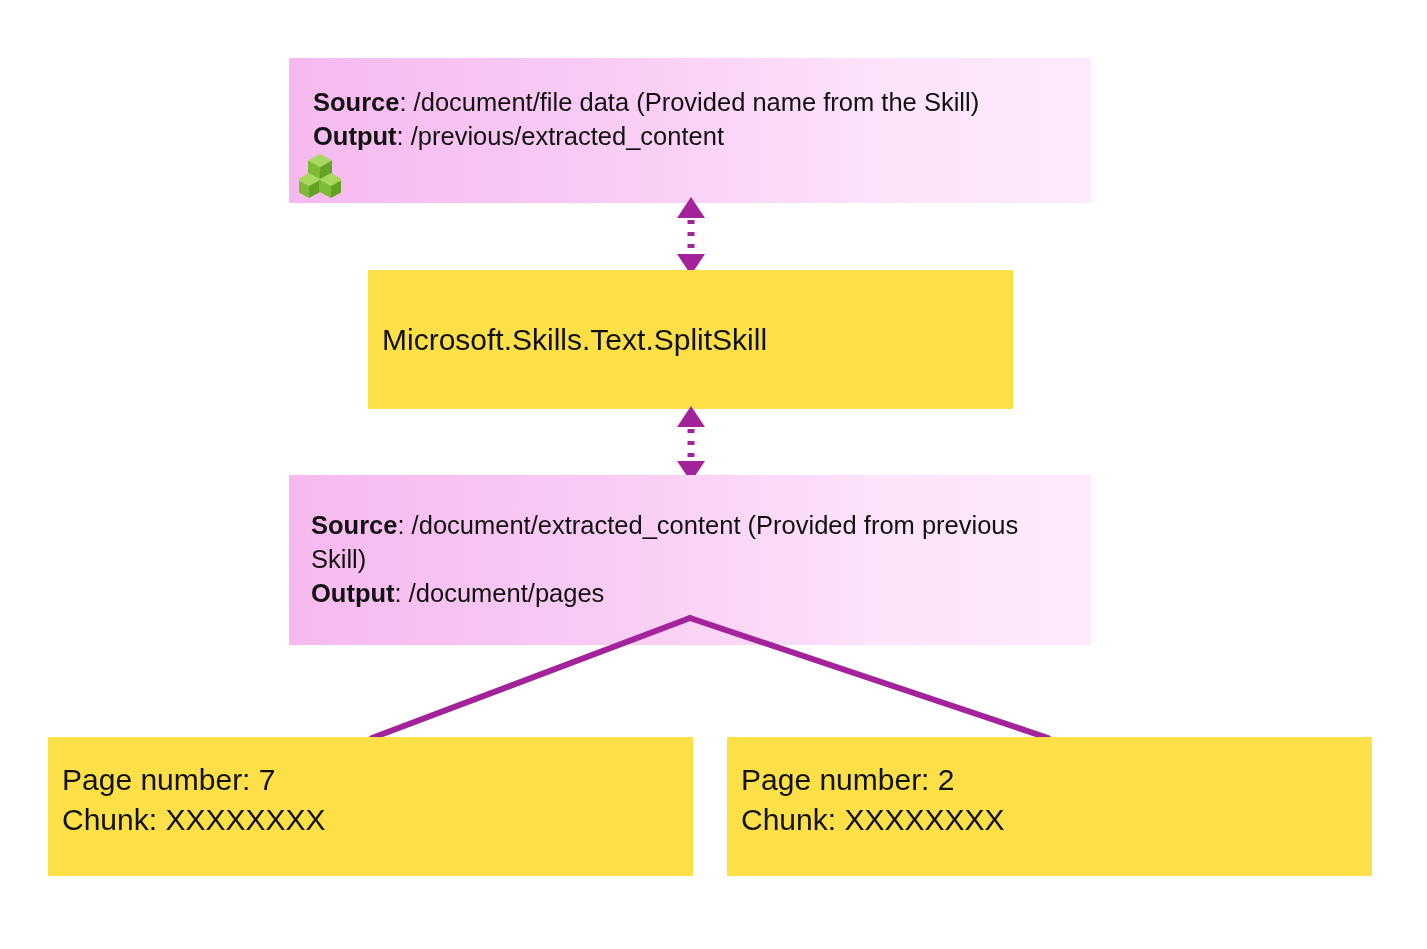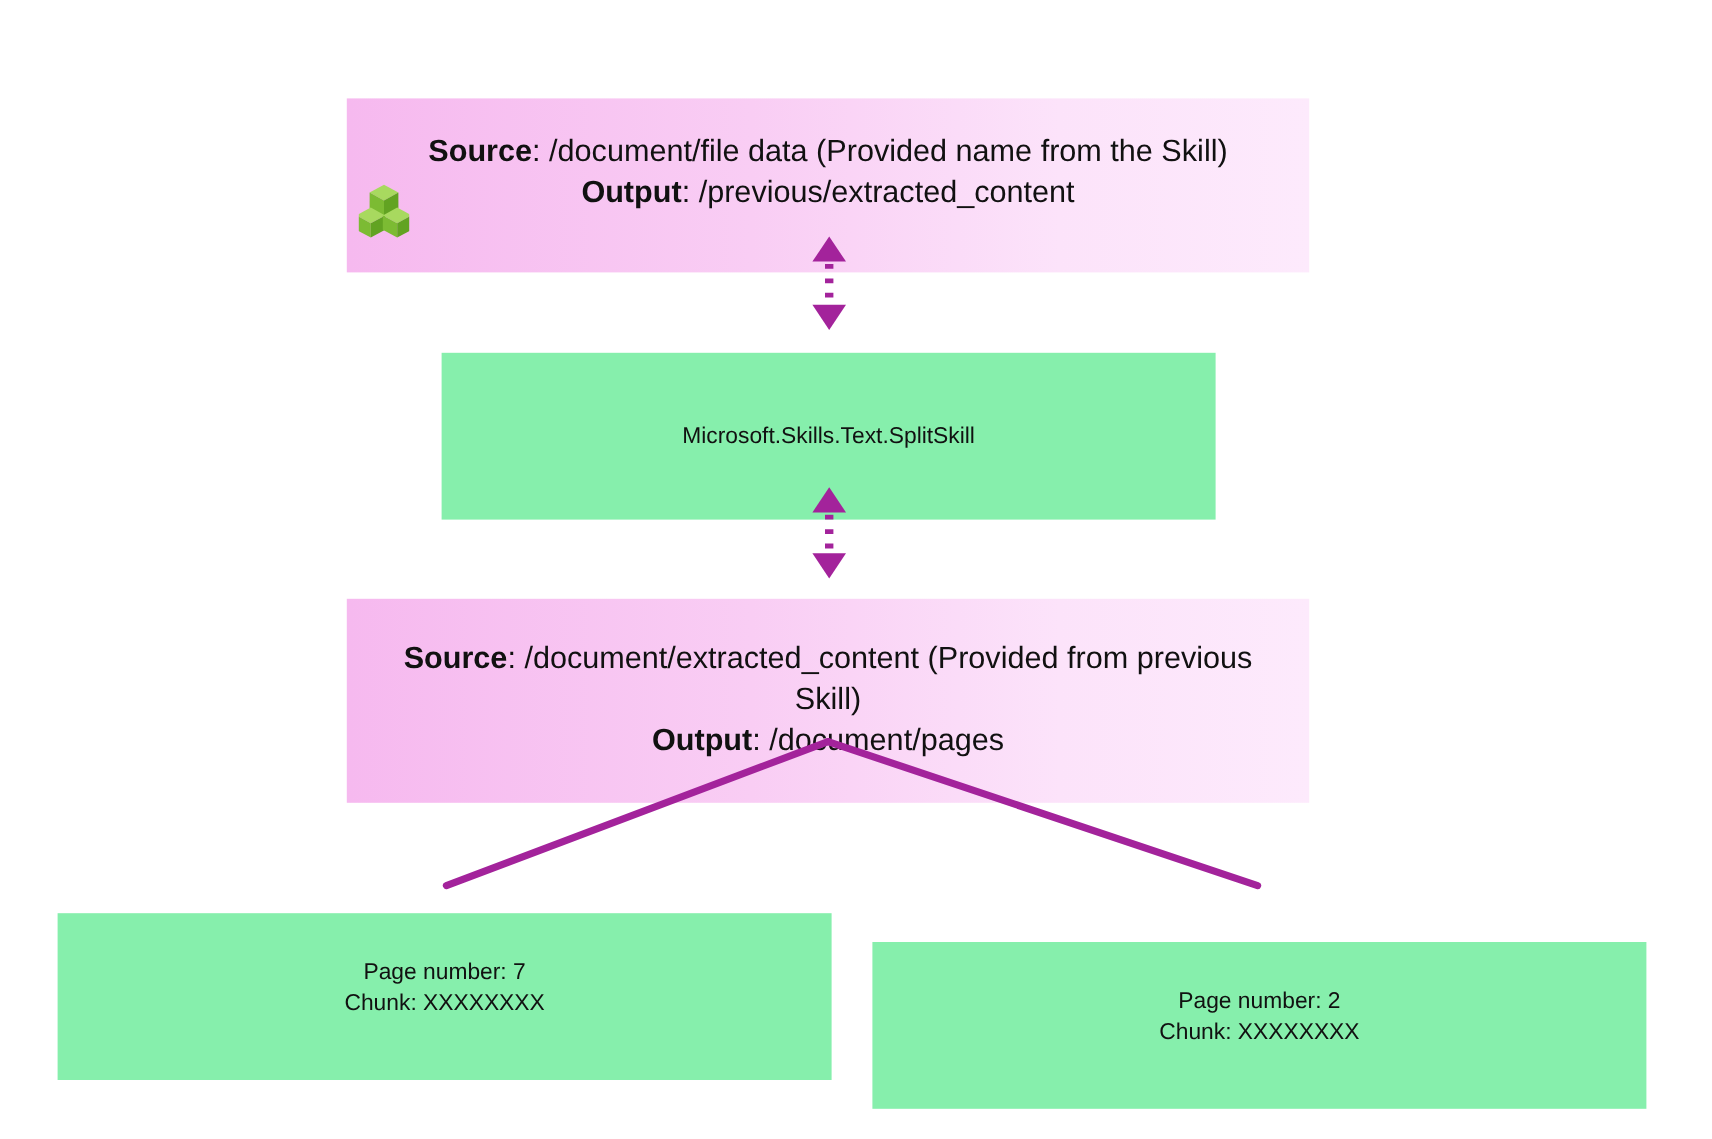--- a/index.html
+++ b/index.html
@@ -20,24 +20,22 @@
     overflow: hidden;
   }
 
   
   .node {
     position: absolute;
     box-sizing: border-box;
     display: flex;
     align-items: center;
     justify-content: center;
-    text-align: center;
     color: #111111;
     line-height: 1.33;
-    margin-top: 24px;
   }
   .node .node-text {
     display: block;
     width: 100%;
     padding: 0 14px;
     box-sizing: border-box;
   }
 
   
   .box-pink {
@@ -47,26 +45,26 @@
   .box-pink-1 { left: 289px; top: 58px;  width: 802px; height: 145px; }
   .box-pink-2 { left: 289px; top: 475px; width: 802px; height: 170px; }
 
   .box-pink-1 .node-text { padding: 0 24px; transform: translateY(-11px); }
   .box-pink-2 .node-text { padding: 0 22px; }
 
   .lbl { font-weight: bold; }
 
   
   .box-blue {
-    background: #86efac;
-    font-size: 19px;
+    background: #fde047;
+    font-size: 30px;
   }
   .box-blue-skill { left: 368px; top: 270px; width: 645px; height: 139px; }
   .box-blue-page-1 { left: 48px;  top: 737px; width: 645px; height: 139px; }
-  .box-blue-page-2 { left: 727px; top: 761px; width: 645px; height: 139px; }
+  .box-blue-page-2 { left: 727px; top: 737px; width: 645px; height: 139px; }
 
   .box-blue-page-1 .node-text,
   .box-blue-page-2 .node-text { transform: translateY(-7px); }
 
   
   .cubes-icon {
     position: absolute;
     left: 299px;
     top: 153px;
     width: 42px;

